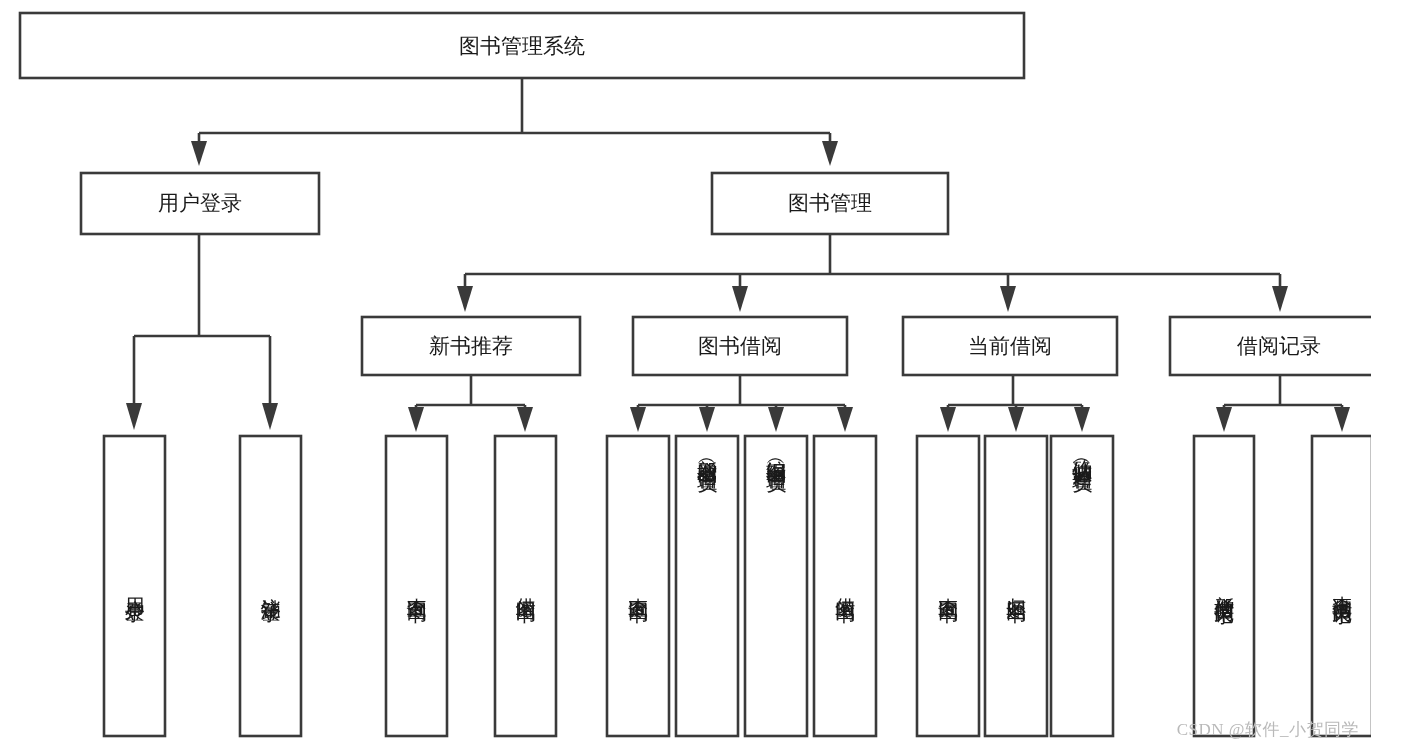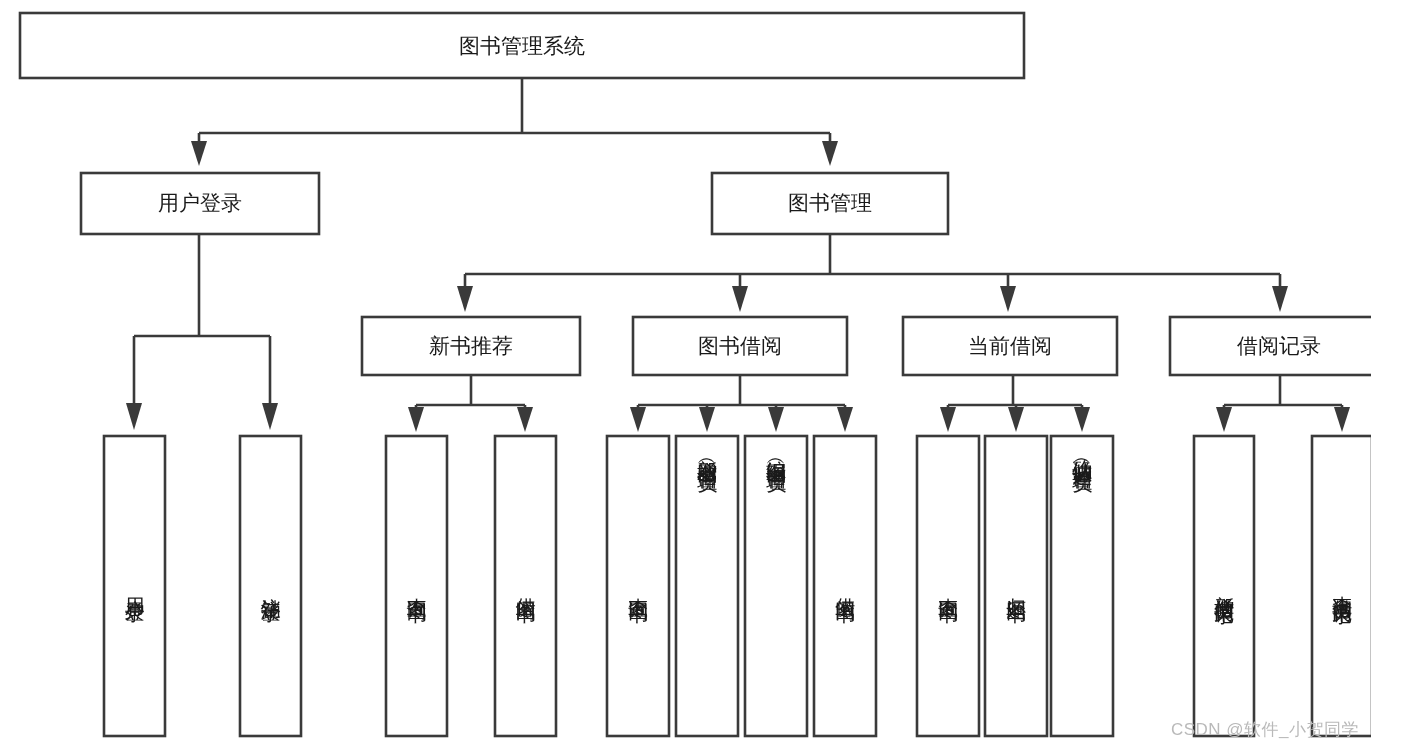--- a/index.html
+++ b/index.html
@@ -44,21 +44,21 @@
     stroke-linecap: butt;
   }
   .arrow-head {
     fill: #3a3a3a;
     stroke: none;
   }
   .watermark {
     position: absolute;
     right: 12px;
     bottom: 6px;
-    font-family: Liberation Sans, sans-serif;
+    font-family: Liberation Serif, serif;
     font-size: 17px;
     color: #b9b9b9;
     letter-spacing: 0.5px;
     white-space: nowrap;
     pointer-events: none;
   }
   .vtext-wrap {
     position: absolute;
     display: flex;
     align-items: center;

